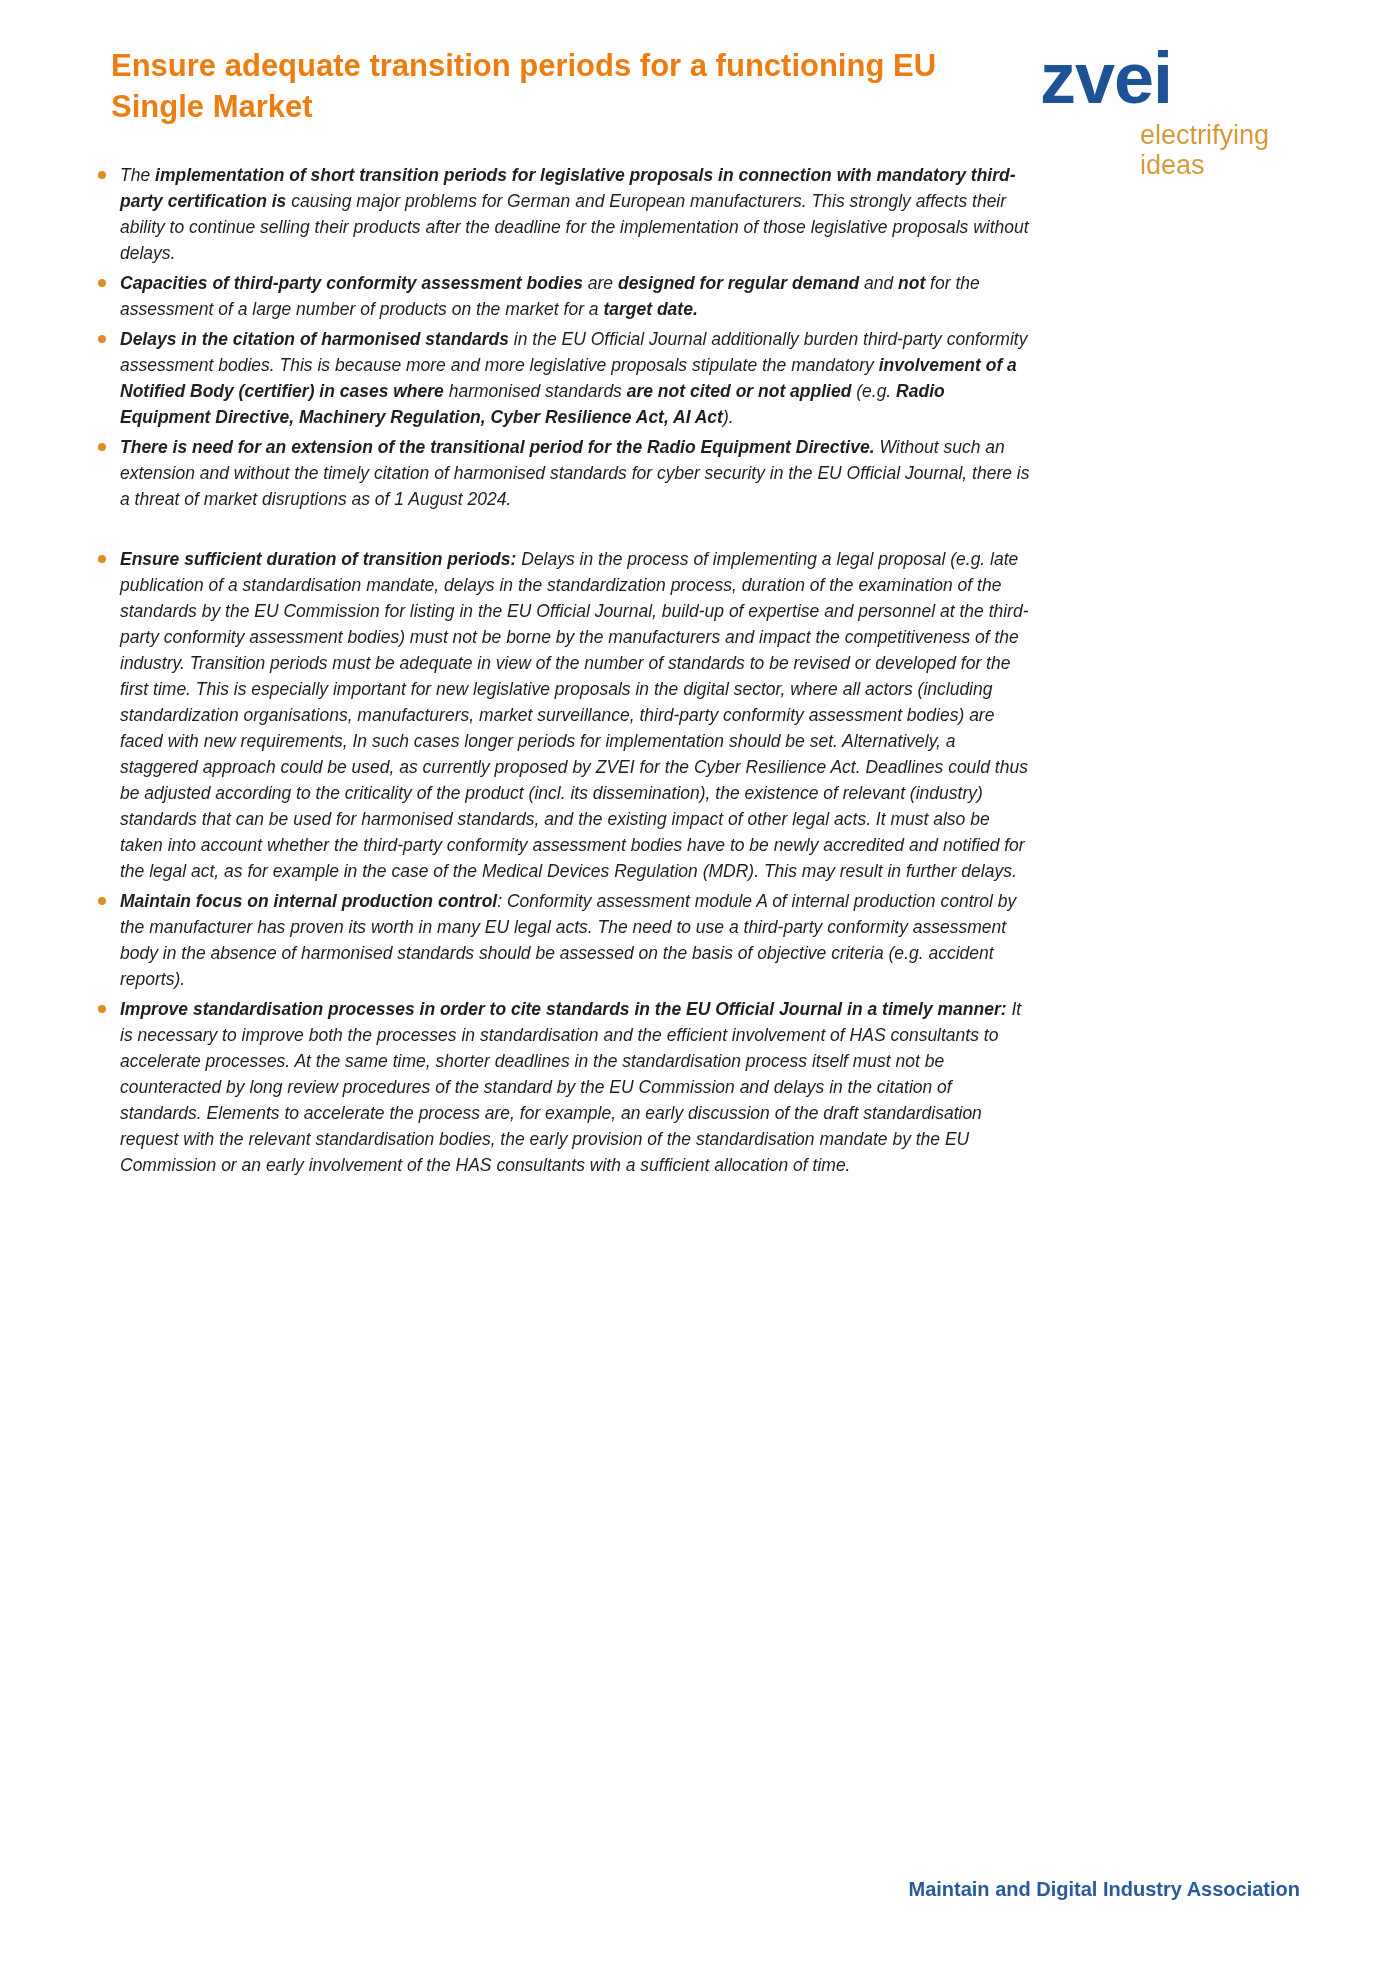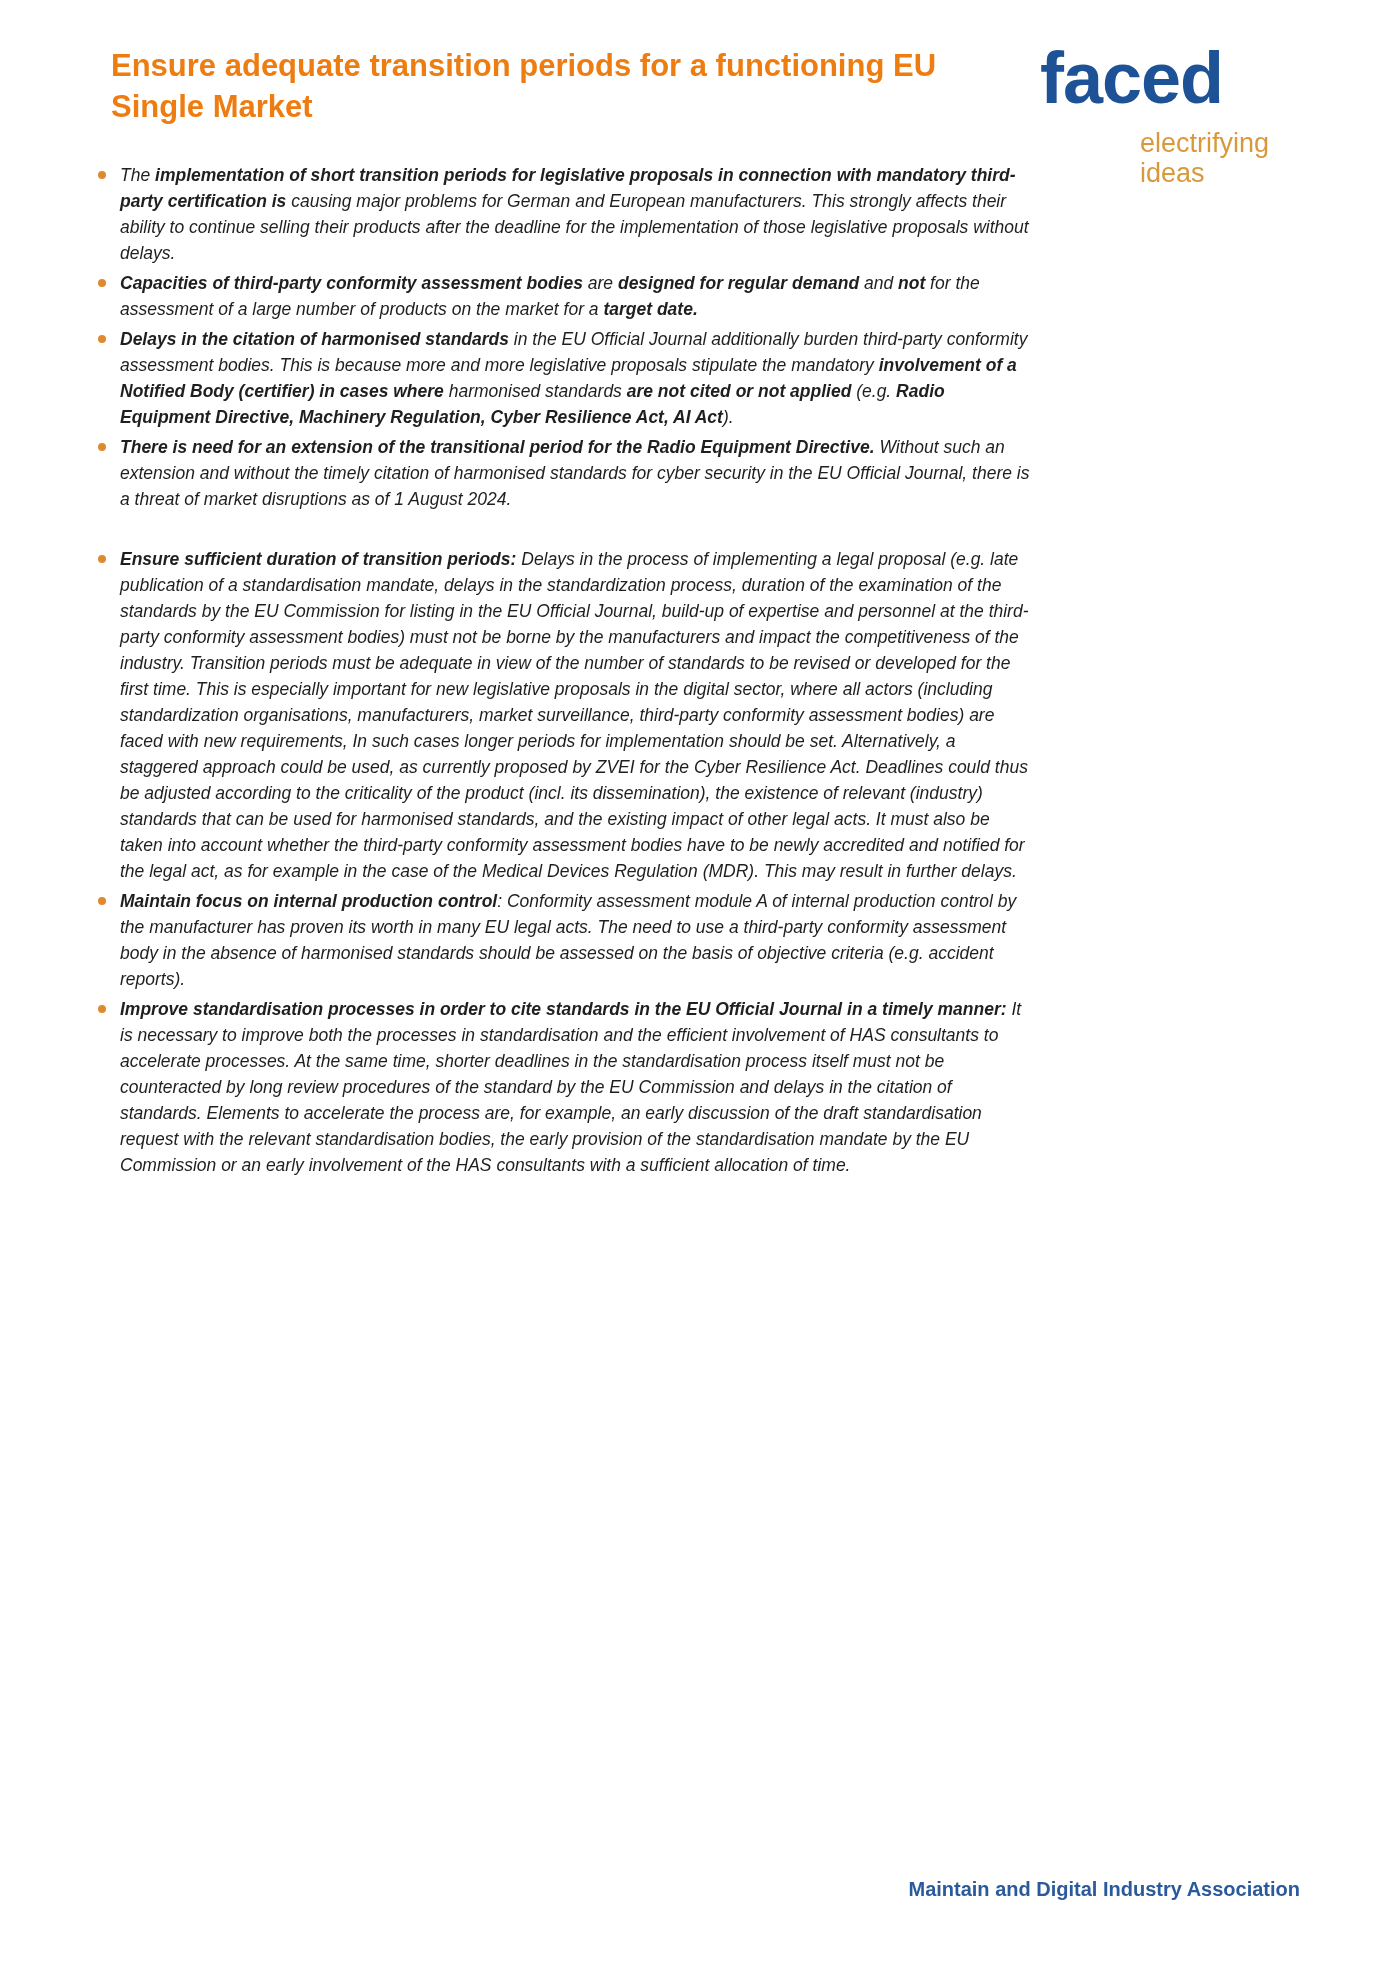--- a/index.html
+++ b/index.html
@@ -27,21 +27,21 @@
   }
   .logo .brand {
     font-size: 72px;
     font-weight: 700;
     letter-spacing: -1px;
     line-height: 1;
     color: var(--brand-blue, #1d5296);
   }
   .logo .tagline {
     margin-left: 100px;
-    margin-top: 14px;
+    margin-top: 6px;
     font-size: 27px;
     line-height: 1.12;
     color: var(--tagline-orange, #d9993b);
   }
   
   .content {
     position: absolute;
     top: 0;
     left: 94px;
     width: 942px;
@@ -102,21 +102,21 @@
     font-weight: 700;
     color: var(--footer-blue, #2a5a9c);
   }
 </style>
 </head>
 <body>
 
 <div class="page">
 
   <div class="logo">
-    <div class="brand">faced</div>
+    <div class="brand">zvei</div>
     <div class="tagline">
       <div>electrifying</div>
       <div>ideas</div>
     </div>
   </div>
 
   <div class="content">
     <h2 class="doc-subtitle">Ensure adequate transition periods for a functioning EU Single Market</h2>
     <div id="sections">
         <ul class="bullets">

